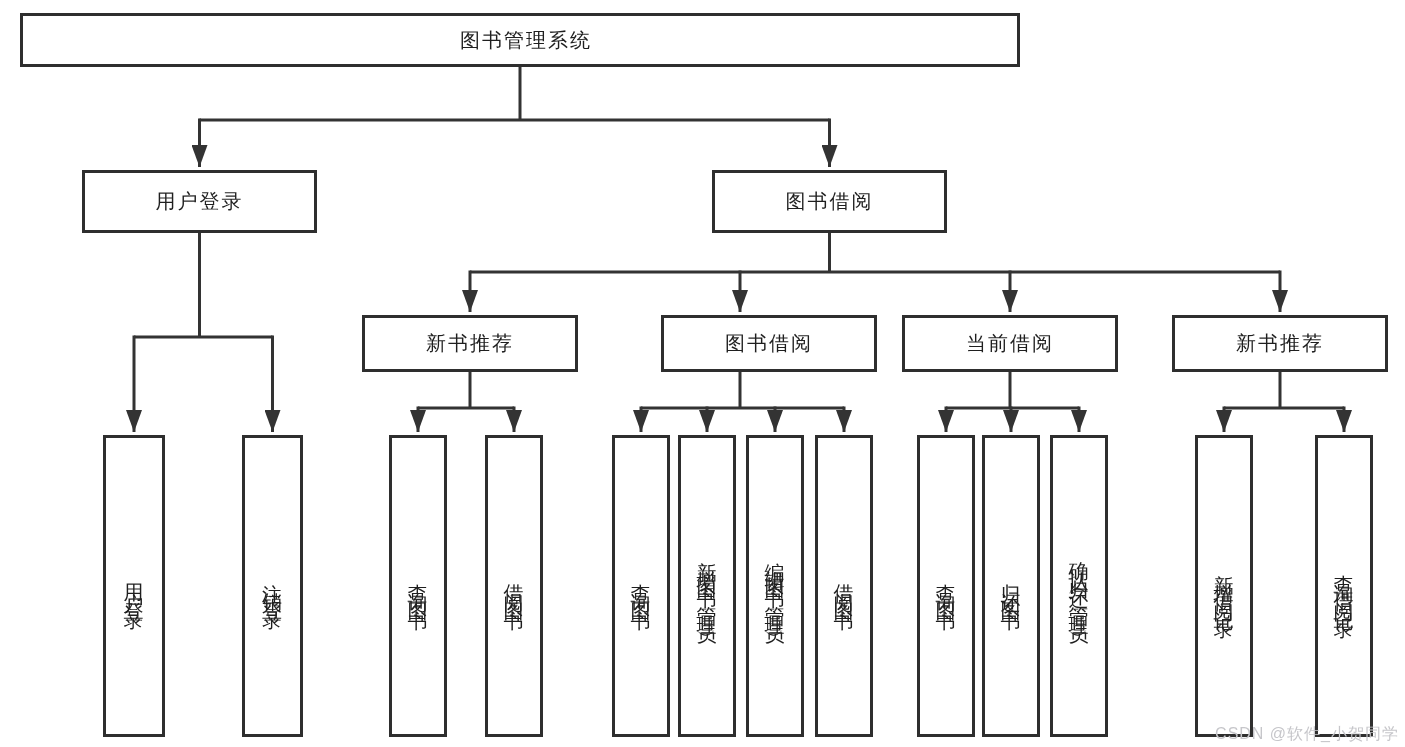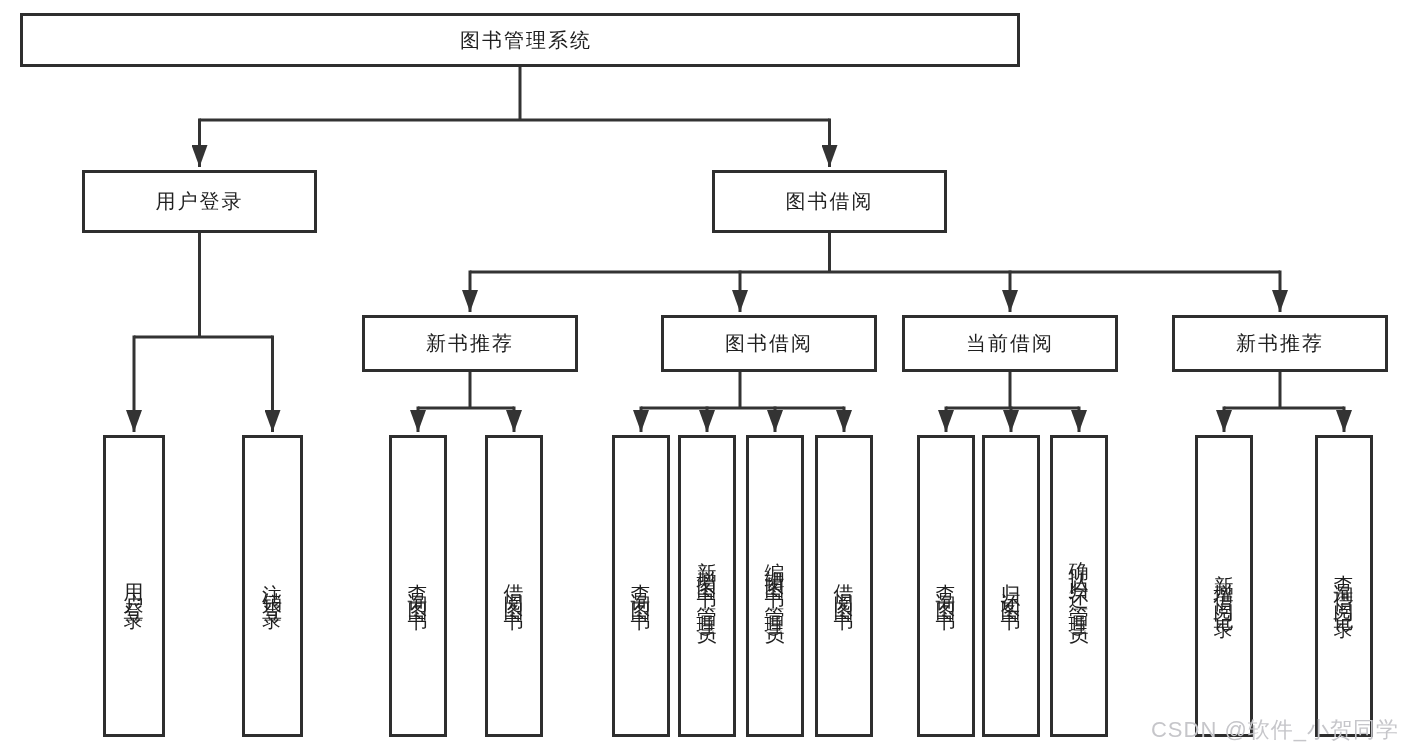--- a/index.html
+++ b/index.html
@@ -34,21 +34,21 @@
   .vbox .vtext {
     writing-mode: vertical-rl;
     letter-spacing: 9px;
     line-height: 1;
     white-space: nowrap;
   }
   .watermark {
     position: absolute;
     right: 6px;
     bottom: 2px;
-    font-size: 22px;
+    font-size: 16px;
     color: #c6c6ca;
     letter-spacing: 1px;
     z-index: 5;
   }
 </style>
 </head>
 <body>
 
 <div class="canvas">
 

